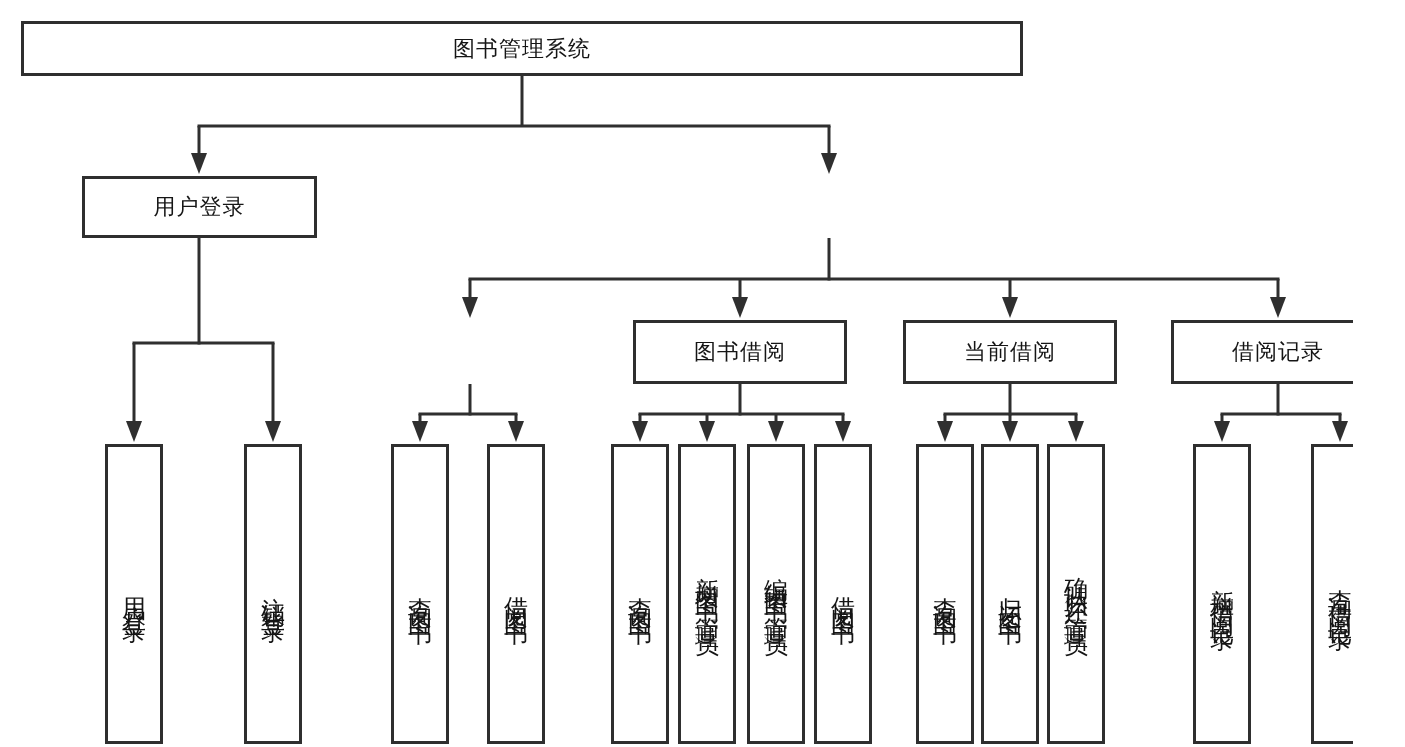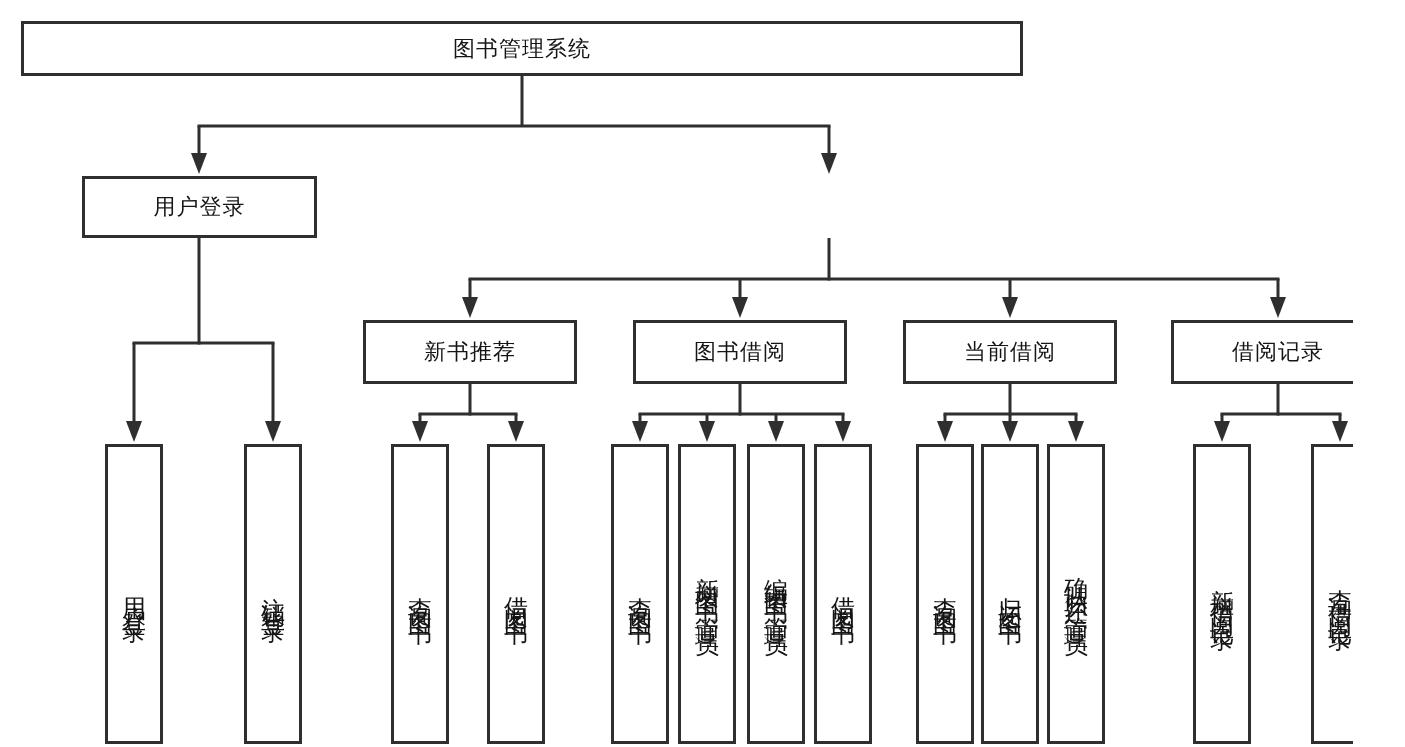--- a/index.html
+++ b/index.html
@@ -89,21 +89,20 @@
       <polygon points="1068,413 1084,413 1076,434"></polygon>
       <polygon points="1214,413 1230,413 1222,434"></polygon>
       <polygon points="1332,413 1348,413 1340,434"></polygon>
     </g>
   </svg>
 
   <div class="box" style="left:21px;top:13px;width:1002px;height:55px">图书管理系统</div>
 
   <div class="box" style="left:82px;top:168px;width:235px;height:62px">用户登录</div>
 
-  <div class="box" style="left:363px;top:312px;width:214px;height:64px">新书推荐</div>
   <div class="box" style="left:903px;top:312px;width:214px;height:64px">当前借阅</div>
   <div class="box" style="left:633px;top:312px;width:214px;height:64px">图书借阅</div>
   <div class="box" style="left:1171px;top:312px;width:214px;height:64px">借阅记录</div>
 
   <div class="box v" style="left:105px;top:436px;width:58px;height:300px">用户登录</div>
   <div class="box v" style="left:244px;top:436px;width:58px;height:300px">注销登录</div>
 
   <div class="box v" style="left:391px;top:436px;width:58px;height:300px">查询图书</div>
   <div class="box v" style="left:487px;top:436px;width:58px;height:300px">借阅图书</div>
 

